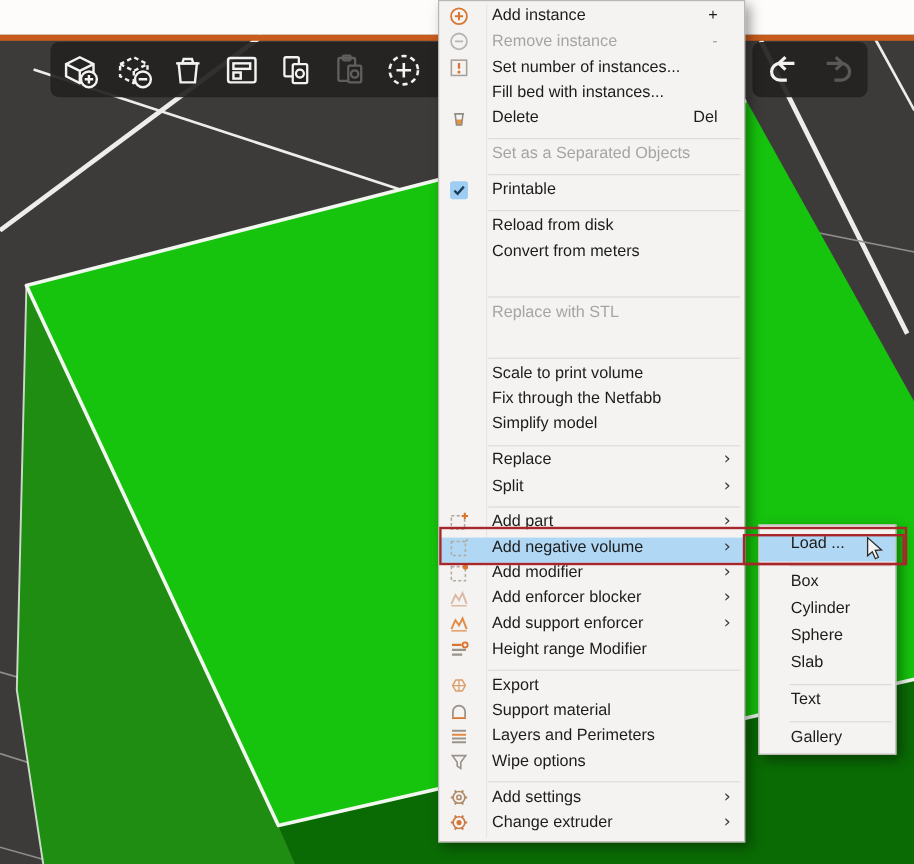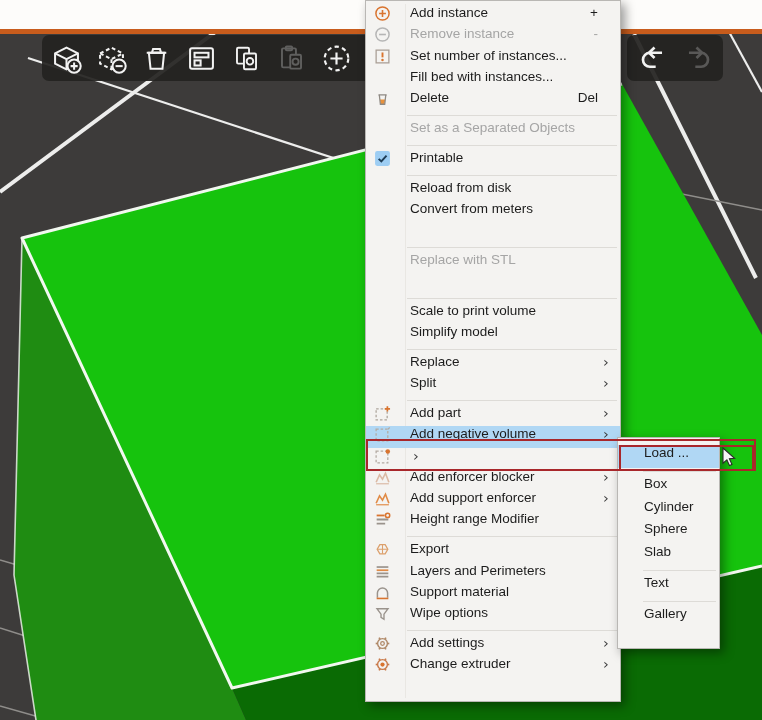--- a/index.html
+++ b/index.html
@@ -14,23 +14,23 @@
   #tb-left{left:42px;width:332px}
   #tb-right{left:627px;width:96px;justify-content:space-around}
   .tb-btn{width:45px;height:44px;display:flex;align-items:center;justify-content:center;
           background:none;border:0;padding:0}
   .tb-btn svg{width:33px;height:33px}
   .tb-btn.dim{opacity:.5}
   #context-menu{position:absolute;left:365px;top:0;width:256px;height:702px;z-index:3;
                 background:var(--menu-bg);border:1px solid #b9b7b4;box-shadow:4px 4px 10px rgba(0,0,0,.4);
                 padding-top:4px;box-sizing:border-box}
   #context-menu::before{content:"";position:absolute;left:39px;top:3px;bottom:3px;width:1px;background:#e9e7e3}
-  #submenu{position:absolute;left:617px;top:437px;width:103px;z-index:4;background:var(--menu-bg);
+  #submenu{position:absolute;left:632px;top:437px;width:115px;z-index:4;background:var(--menu-bg);
            border:1px solid #b9b7b4;box-shadow:4px 4px 10px rgba(0,0,0,.4);
-           padding:7px 0 20px 0;box-sizing:border-box}
+           padding:7px 0 0 0;box-sizing:border-box}
   .menu-item{position:relative;display:flex;align-items:flex-start;height:21.25px;
              padding:0 8px 0 6px;font-size:13.5px;color:var(--menu-text);white-space:nowrap}
   .menu-item.highlighted{background:var(--menu-hi)}
   .menu-item.disabled{color:var(--menu-dis)}
   .mi-icon{width:21px;height:17px;margin-right:17px;flex:none;display:flex;align-items:center;justify-content:center}
   .mi-icon svg{width:17px;height:17px}
   .mi-label{flex:1}
   .mi-shortcut{margin-left:12px;margin-right:14px}
   .mi-arrow{width:12px;text-align:center;font-size:14.5px;color:#3a3a3a;font-family:"DejaVu Sans",sans-serif}
   .menu-sep{height:1px;background:#dddbd7;margin:3.8px 3px 3.8px 41px}
@@ -243,20 +243,24 @@
     <div class="menu-item">
       <span class="mi-icon"></span>
     </div>
     <div class="menu-sep"></div>
     <div class="menu-item">
       <span class="mi-icon"></span>
       <span class="mi-label">Scale to print volume</span>
     </div>
     <div class="menu-item">
       <span class="mi-icon"></span>
+      <span class="mi-label">Fix through the Netfabb</span>
+    </div>
+    <div class="menu-item">
+      <span class="mi-icon"></span>
       <span class="mi-label">Simplify model</span>
     </div>
     <div class="menu-sep"></div>
     <div class="menu-item">
       <span class="mi-icon"></span>
       <span class="mi-label">Replace</span>
       <span class="mi-arrow">›</span>
     </div>
     <div class="menu-item">
       <span class="mi-icon"></span>
@@ -284,20 +288,21 @@
       <span class="mi-label">Add negative volume</span>
       <span class="mi-arrow">›</span>
     </div>
     <div class="menu-item">
       <span class="mi-icon">
         <svg viewBox="0 0 16 16">
           <rect x="2" y="3" width="11" height="11" fill="none" stroke="#b3aba2" stroke-width="1.2" stroke-dasharray="2.4 1.8"></rect>
           <circle cx="13" cy="3.2" r="2.1" fill="#d9742f"></circle>
         </svg>
       </span>
+      <span class="mi-label">Add modifier</span>
       <span class="mi-arrow">›</span>
     </div>
     <div class="menu-item">
       <span class="mi-icon">
         <svg viewBox="0 0 16 16">
           <path d="M2 12.5L5.2 5.5 8 9.5 10.8 4 14 12.5" fill="none" stroke="#dbb9a4" stroke-width="1.5"></path>
           <path d="M2 13.9h12" stroke="#dbb9a4" stroke-width="1.1"></path>
         </svg>
       </span>
       <span class="mi-label">Add enforcer blocker</span>
@@ -329,35 +334,35 @@
         <svg viewBox="0 0 16 16">
           <path d="M5.5 3.5h5L13 7.8l-2.5 4.3h-5L3 7.8z" fill="none" stroke="#dca06c" stroke-width="1.2"></path>
           <path d="M8 3.5v8.6M3 7.8h10" stroke="#dca06c" stroke-width="1"></path>
         </svg>
       </span>
       <span class="mi-label">Export</span>
     </div>
     <div class="menu-item">
       <span class="mi-icon">
         <svg viewBox="0 0 16 16">
+          <path d="M3.2 13V8.5a4.8 4.8 0 0 1 9.6 0V13" fill="none" stroke="#9a938c" stroke-width="1.4"></path>
+          <path d="M2.5 13.6h11" stroke="#d9742f" stroke-width="1.5"></path>
+        </svg>
+      </span>
+      <span class="mi-label">Support material</span>
+    </div>
+    <div class="menu-item">
+      <span class="mi-icon">
+        <svg viewBox="0 0 16 16">
           <path d="M2.5 3.8h11" stroke="#9a938c" stroke-width="1.6"></path>
           <path d="M2.5 6.8h11" stroke="#e08a45" stroke-width="1.6"></path>
           <path d="M2.5 9.8h11M2.5 12.8h11" stroke="#9a938c" stroke-width="1.6"></path>
         </svg>
       </span>
       <span class="mi-label">Layers and Perimeters</span>
-    </div>
-    <div class="menu-item">
-      <span class="mi-icon">
-        <svg viewBox="0 0 16 16">
-          <path d="M3.2 13V8.5a4.8 4.8 0 0 1 9.6 0V13" fill="none" stroke="#9a938c" stroke-width="1.4"></path>
-          <path d="M2.5 13.6h11" stroke="#d9742f" stroke-width="1.5"></path>
-        </svg>
-      </span>
-      <span class="mi-label">Support material</span>
     </div>
     <div class="menu-item">
       <span class="mi-icon">
         <svg viewBox="0 0 16 16">
           <path d="M2.8 3.5h10.4L9.4 8.6v4.9L6.6 11.7V8.6z" fill="none" stroke="#9a938c" stroke-width="1.3"></path>
         </svg>
       </span>
       <span class="mi-label">Wipe options</span>
     </div>
     <div class="menu-sep"></div>

